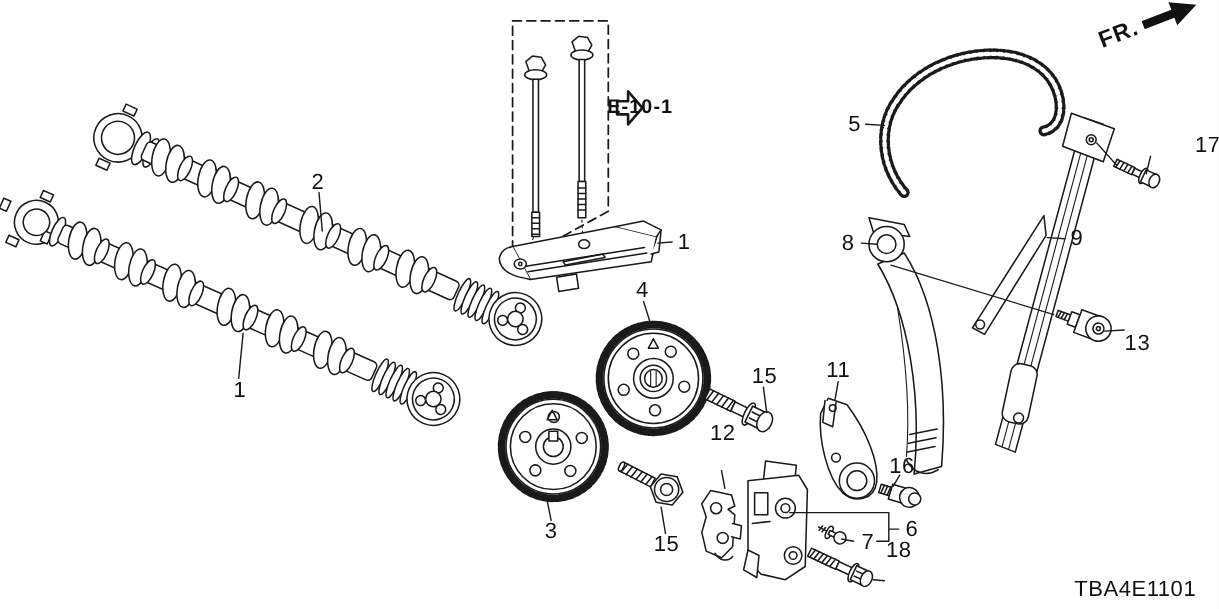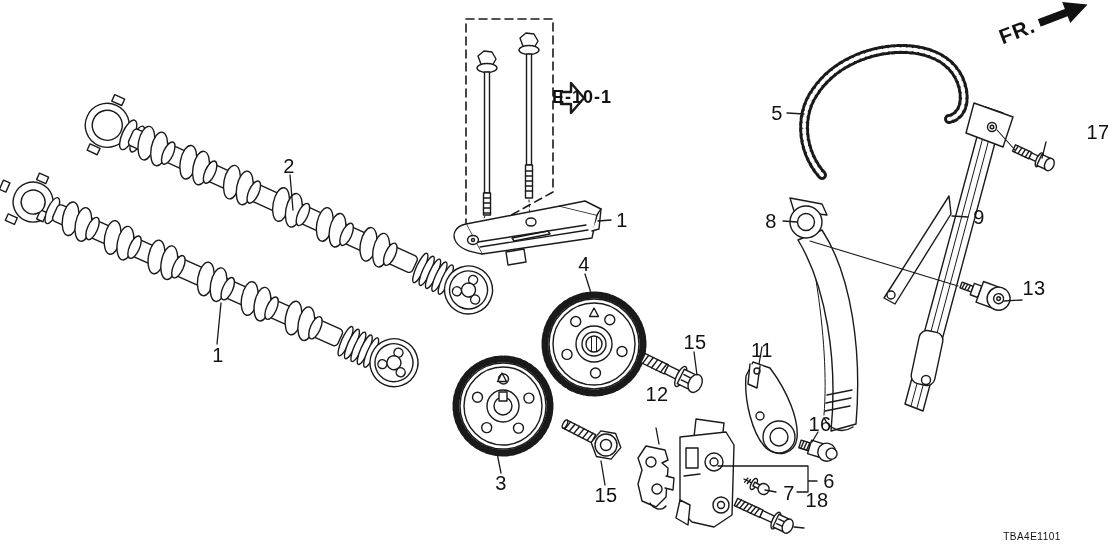--- a/index.html
+++ b/index.html
@@ -11,21 +11,21 @@
   .cal{
     position:absolute;transform:translate(-50%,-50%);
     font-size:20px;line-height:1;color:#111;letter-spacing:0.5px;white-space:nowrap;
   }
   .ref{
     position:absolute;transform:translate(-50%,-50%);
     font-size:18px;font-weight:bold;letter-spacing:1px;white-space:nowrap;
   }
   .code{
     position:absolute;transform:translate(-50%,-50%);
-    font-size:10px;letter-spacing:0.5px;white-space:nowrap;
+    font-size:20px;letter-spacing:0.5px;white-space:nowrap;
   }
   .fr-wrap{
     position:absolute;left:1000px;top:24px;transform:rotate(-21deg);
     transform-origin:left center;display:flex;align-items:center;gap:5px;
   }
   .fr-text{font-size:21px;font-weight:bold;letter-spacing:1px;}
   .fr-arrow{
     width:52px;height:28px;background:#111;
     clip-path:polygon(0 36%,56% 36%,56% 10%,100% 50%,56% 90%,56% 64%,0 64%);
   }
@@ -359,23 +359,23 @@
 <div class="cal" style="left:218px;top:355px">1</div>
 <div class="cal" style="left:289px;top:166px">2</div>
 <div class="cal" style="left:501px;top:483px">3</div>
 <div class="cal" style="left:584px;top:264px">4</div>
 <div class="cal" style="left:777px;top:113px">5</div>
 <div class="cal" style="left:829px;top:481px">6</div>
 <div class="cal" style="left:789px;top:493px">7</div>
 <div class="cal" style="left:771px;top:221px">8</div>
 <div class="cal" style="left:979px;top:217px">9</div>
 <div class="cal" style="left:622px;top:220px">1</div>
-<div class="cal" style="left:762px;top:350px">11</div>
+<div class="cal" style="left:762px;top:337px">11</div>
 <div class="cal" style="left:657px;top:394px">12</div>
-<div class="cal" style="left:1034px;top:288px">13</div>
+<div class="cal" style="left:1034px;top:312px">13</div>
 <div class="cal" style="left:820px;top:424px">16</div>
 <div class="cal" style="left:695px;top:342px">15</div>
 <div class="cal" style="left:606px;top:495px">15</div>
 <div class="cal" style="left:1098px;top:132px">17</div>
 <div class="cal" style="left:817px;top:500px">18</div>
 
 <div class="ref" style="left:582px;top:97px">E-10-1</div>
 
 <div class="fr-wrap">
   <span class="fr-text">FR.</span>

